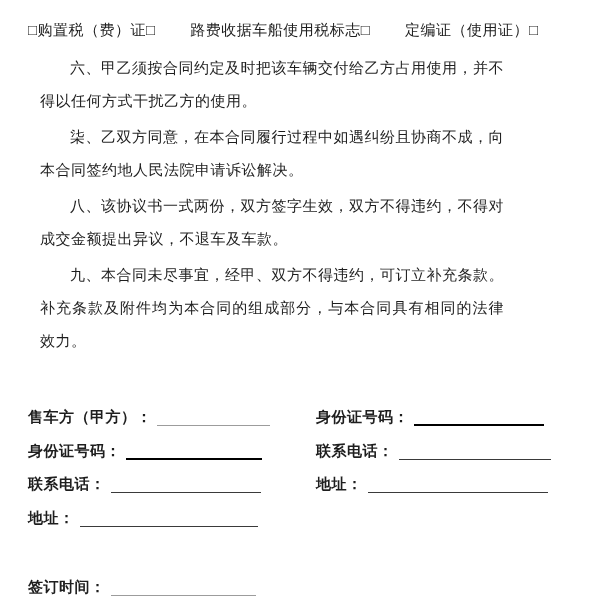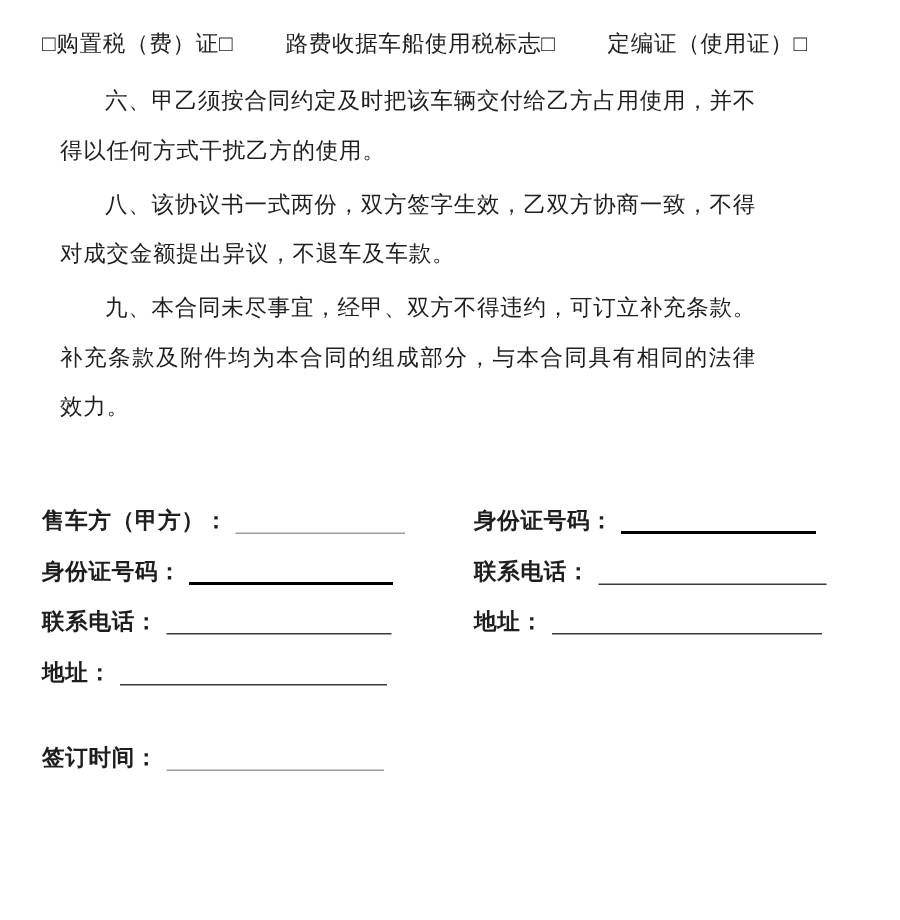--- a/index.html
+++ b/index.html
@@ -56,42 +56,43 @@
   .sig-line.gray  { border-bottom-color: #9c9c9c; }
   .sig-line.thick { border-bottom-width: 2px; border-bottom-color: #000000; }
 
   .w113 { width: 113px; } .w136 { width: 136px; }
   .w150 { width: 150px; } .w178 { width: 178px; }
   .w112 { width: 112px; } .w130 { width: 130px; }
   .w152 { width: 152px; } .w180 { width: 180px; }
   .w145 { width: 145px; }
 
   .signdate-row {
-    margin-top: 24px;
+    margin-top: 36px;
     height: 34px; line-height: 34px;
     white-space: nowrap;
     font-weight: bold;
     font-family: Liberation Serif, serif;
   }
 </style>
 </head>
 <body>
 
 <div class="page">
 
   <div class="checkline">
     <span class="check-item">□购置税（费）证□</span>
     <span class="check-item">路费收据车船使用税标志□</span>
     <span class="check-item">定编证（使用证）□</span>
   </div>
 
 
   <div class="clauses">
     <p class="clause">六、甲乙须按合同约定及时把该车辆交付给乙方占用使用，并不得以任何方式干扰乙方的使用。</p>
-    <p class="clause">八、该协议书一式两份，双方签字生效，乙双方协商一致，不得对成交金额提出异议，不退车及车款。</p>
+    <p class="clause">柒、乙双方同意，在本合同履行过程中如遇纠纷且协商不成，向本合同签约地人民法院申请诉讼解决。</p>
+    <p class="clause">八、该协议书一式两份，双方签字生效，双方不得违约，不得对成交金额提出异议，不退车及车款。</p>
     <p class="clause">九、本合同未尽事宜，经甲、双方不得违约，可订立补充条款。补充条款及附件均为本合同的组成部分，与本合同具有相同的法律效力。</p>
   </div>
 
   <div class="sig-section">
 
     <div class="sig-col">
       <div class="sig-row">
         <span class="sig-label">售车方（甲方）：</span><span class="sig-line gray w113"></span>
       </div>
       <div class="sig-row">

